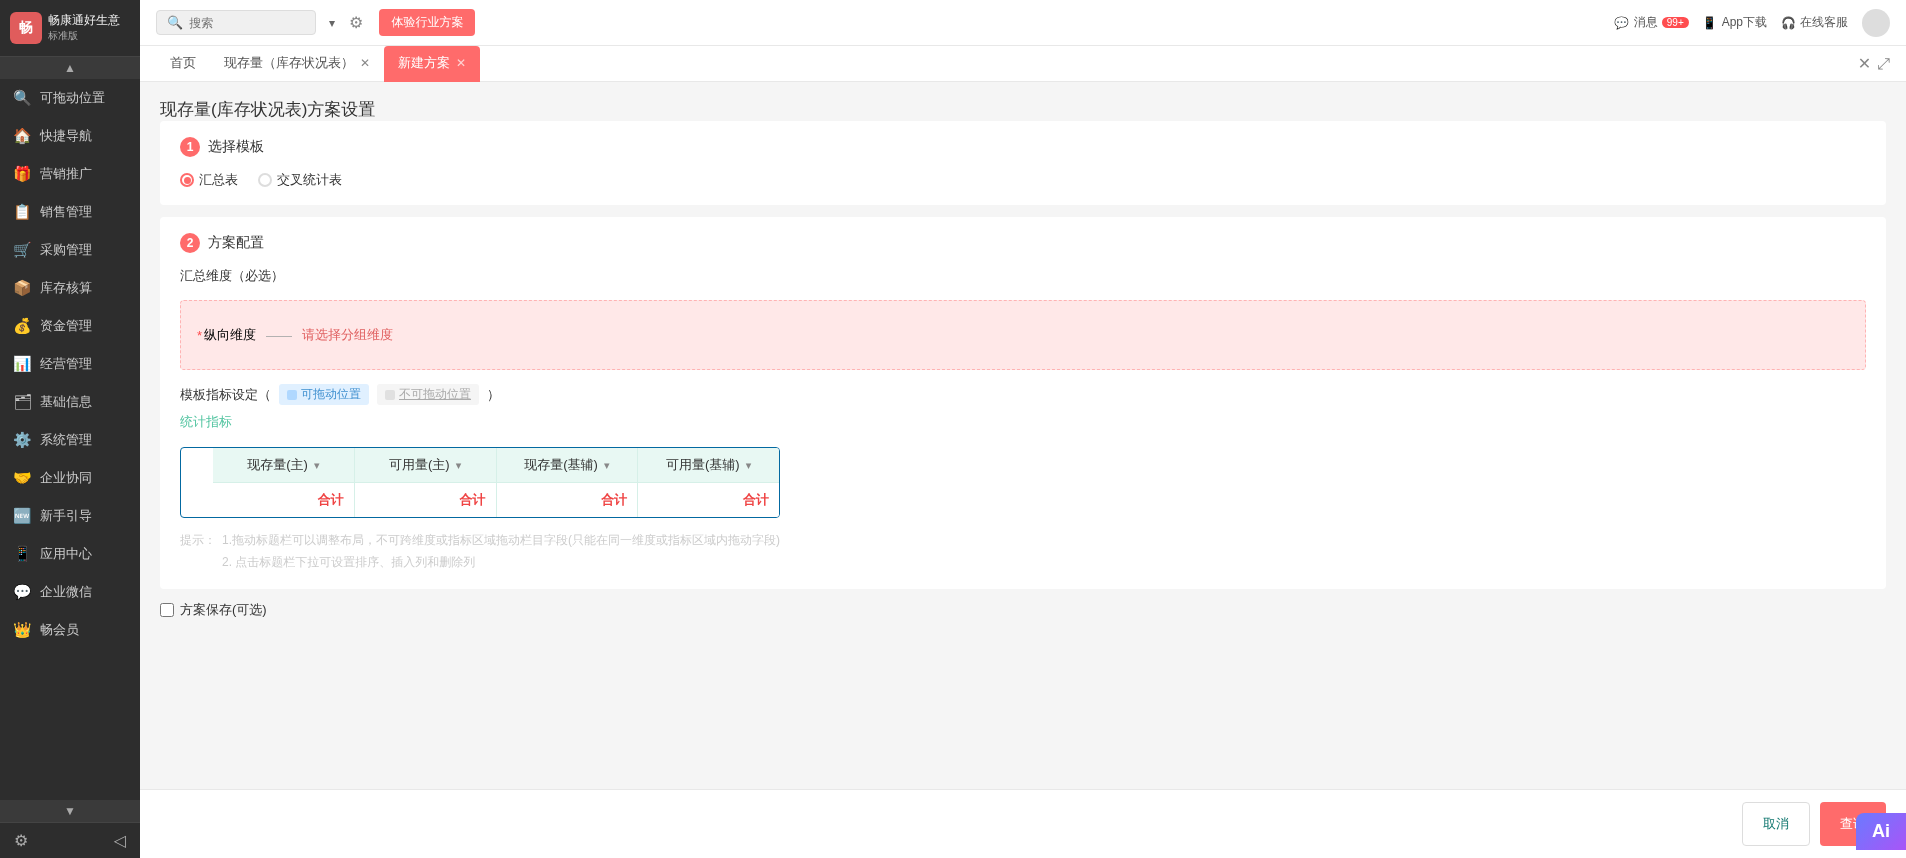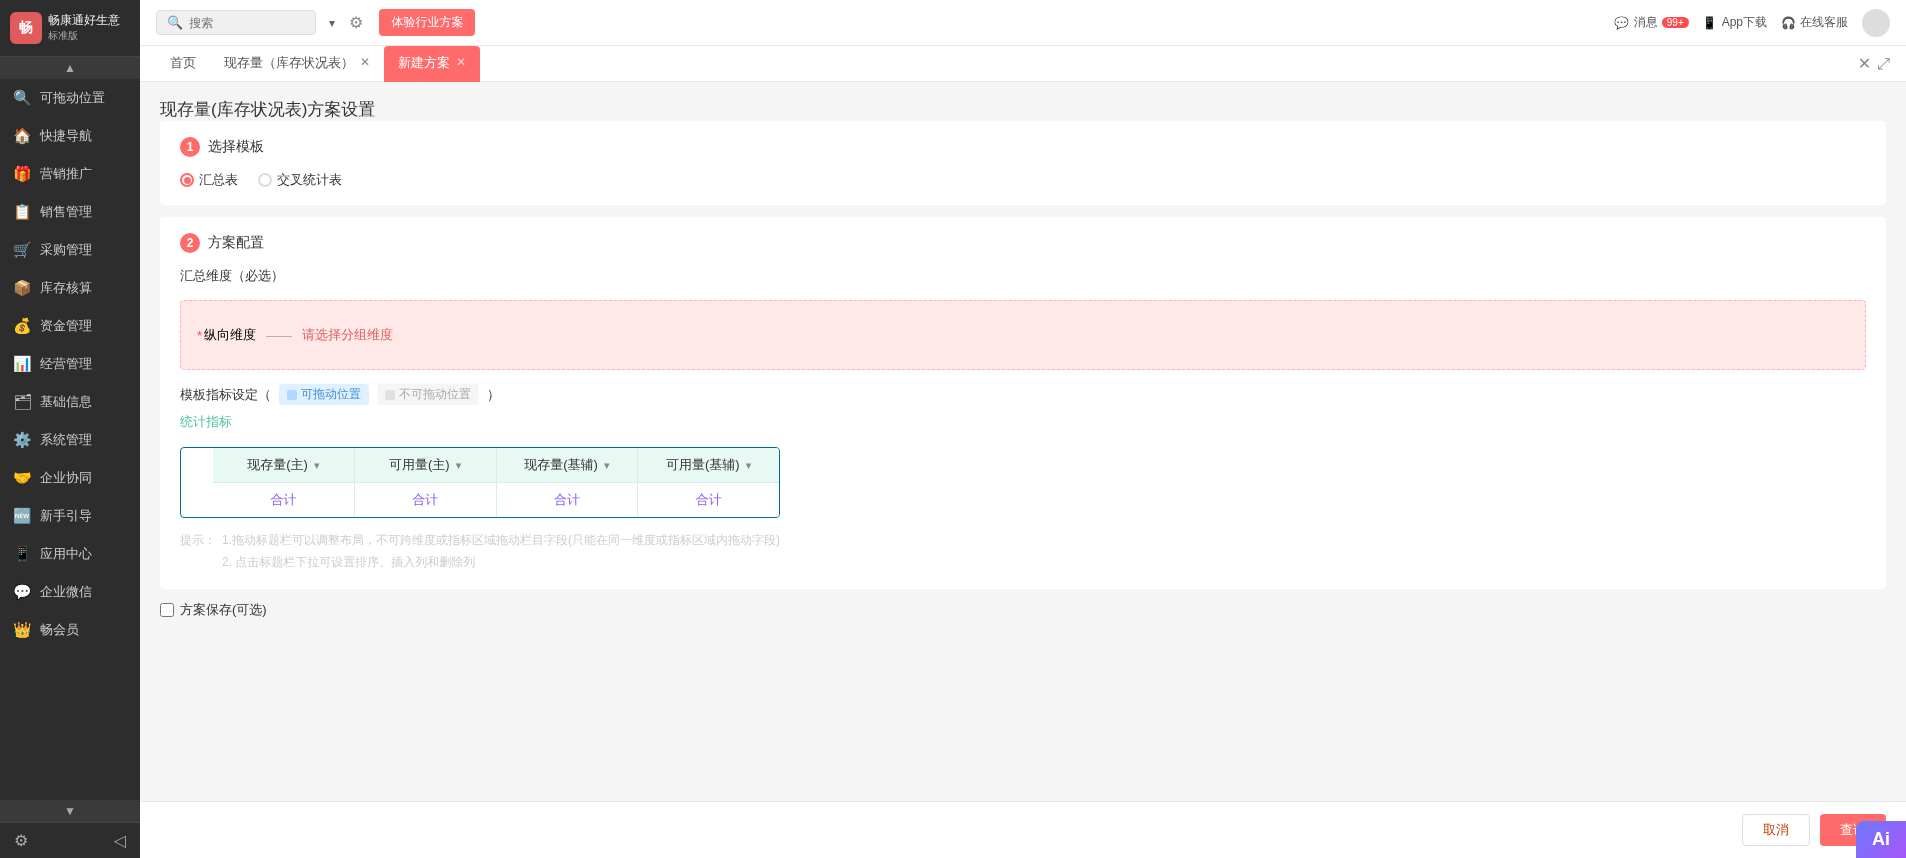--- a/index.html
+++ b/index.html
@@ -118,21 +118,20 @@
     .tab {
       display: flex;
       align-items: center;
       gap: 6px;
       padding: 0 14px;
       height: 36px;
       font-size: 13px;
       color: #555;
       cursor: pointer;
       border-bottom: 2px solid transparent;
-      font-family: Liberation Serif, serif;
     }
     .tab.active {
       background: #ff6b6b;
       color: white;
       border-bottom-color: transparent;
       border-radius: 4px 4px 0 0;
     }
     .tab-close { font-size: 12px; cursor: pointer; opacity: 0.7; }
     .tab-home { color: #555; }
 
@@ -201,37 +200,37 @@
     .indicator-settings { margin-top: 14px; }
     .indicator-label { font-size: 13px; color: #333; margin-bottom: 8px; display: flex; align-items: center; gap: 8px; }
     .draggable-badge {
       display: inline-flex; align-items: center; gap: 4px;
       background: #e0f0ff; color: #4090d0; border-radius: 3px;
       padding: 2px 8px; font-size: 12px;
     }
     .non-draggable-badge {
       display: inline-flex; align-items: center; gap: 4px;
       background: #f5f5f5; color: #aaa; border-radius: 3px;
-      padding: 2px 8px; font-size: 12px;
+      padding: 2px 8px; font-size: 12px; text-decoration: underline;
     }
 
     
     .stats-section-label { color: #52c4a0; font-size: 13px; margin-bottom: 16px; }
     .stats-table { border: 1px solid #0369a1; border-radius: 4px; overflow: hidden; width: 600px; padding-left: 32px; }
     .stats-header-row { display: flex; background: #e8f8f3; }
     .stats-header-cell {
       flex: 1; display: flex; align-items: center; justify-content: center;
       gap: 6px; padding: 8px 10px; font-size: 13px; color: #333;
       border-right: 1px solid #d6f0e8; cursor: pointer;
     }
     .stats-header-cell:last-child { border-right: none; }
     .stats-data-row { display: flex; background: #fff; }
     .stats-data-cell {
-      flex: 1; text-align: center; padding: 8px 10px; font-size: 13px; color: #8b5cf6;
-      border-right: 1px solid #d6f0e8; border-top: 1px solid #d6f0e8;
+      flex: 1; text-align: right; padding: 8px 10px; font-size: 13px; color: #ef4444;
+      border-right: 1px solid #d6f0e8; border-top: 1px solid #d6f0e8; font-weight: bold;
     }
     .stats-data-cell:last-child { border-right: none; }
     .chevron-down { font-size: 11px; color: #888; }
 
     
     .tips { margin-top: 12px; font-size: 12px; color: #ccc; line-height: 1.8; }
     .tips .tip-line { display: flex; gap: 6px; }
 
     
     .save-section { margin-top: 8px; display: flex; align-items: center; gap: 6px; font-size: 13px; color: #333; }
@@ -244,23 +243,23 @@
       gap: 10px;
       padding: 12px 20px;
       background: #fff;
       border-top: 1px solid #e8e8e8;
       flex-shrink: 0;
     }
     .btn-cancel {
       background: #fff;
       border: 1px solid #ddd;
       border-radius: 4px;
-      padding: 6px 20px;
+      padding: 12px 20px;
       font-size: 13px;
-      color: #c2410c;
+      color: #0f766e;
       cursor: pointer;
     }
     .btn-query {
       background: #ff6b6b;
       border: none;
       border-radius: 4px;
       padding: 6px 20px;
       font-size: 13px;
       color: white;
       cursor: pointer;
@@ -271,21 +270,21 @@
     .content::-webkit-scrollbar-thumb { background: #ccc; border-radius: 3px; }
 
     
     .tab-actions { margin-left: auto; display: flex; gap: 6px; align-items: center; }
     .tab-action-btn { background: none; border: none; font-size: 16px; color: #888; cursor: pointer; }
 
     
     .ai-badge {
       position: fixed;
       right: 0;
-      bottom: 0;
+      bottom: 8px;
       background: linear-gradient(135deg, #6b7aff, #a855f7);
       color: white;
       font-size: 18px;
       font-weight: bold;
       padding: 8px 16px;
       border-radius: 8px 0 0 0;
       cursor: pointer;
     }
   </style>
 </head>

